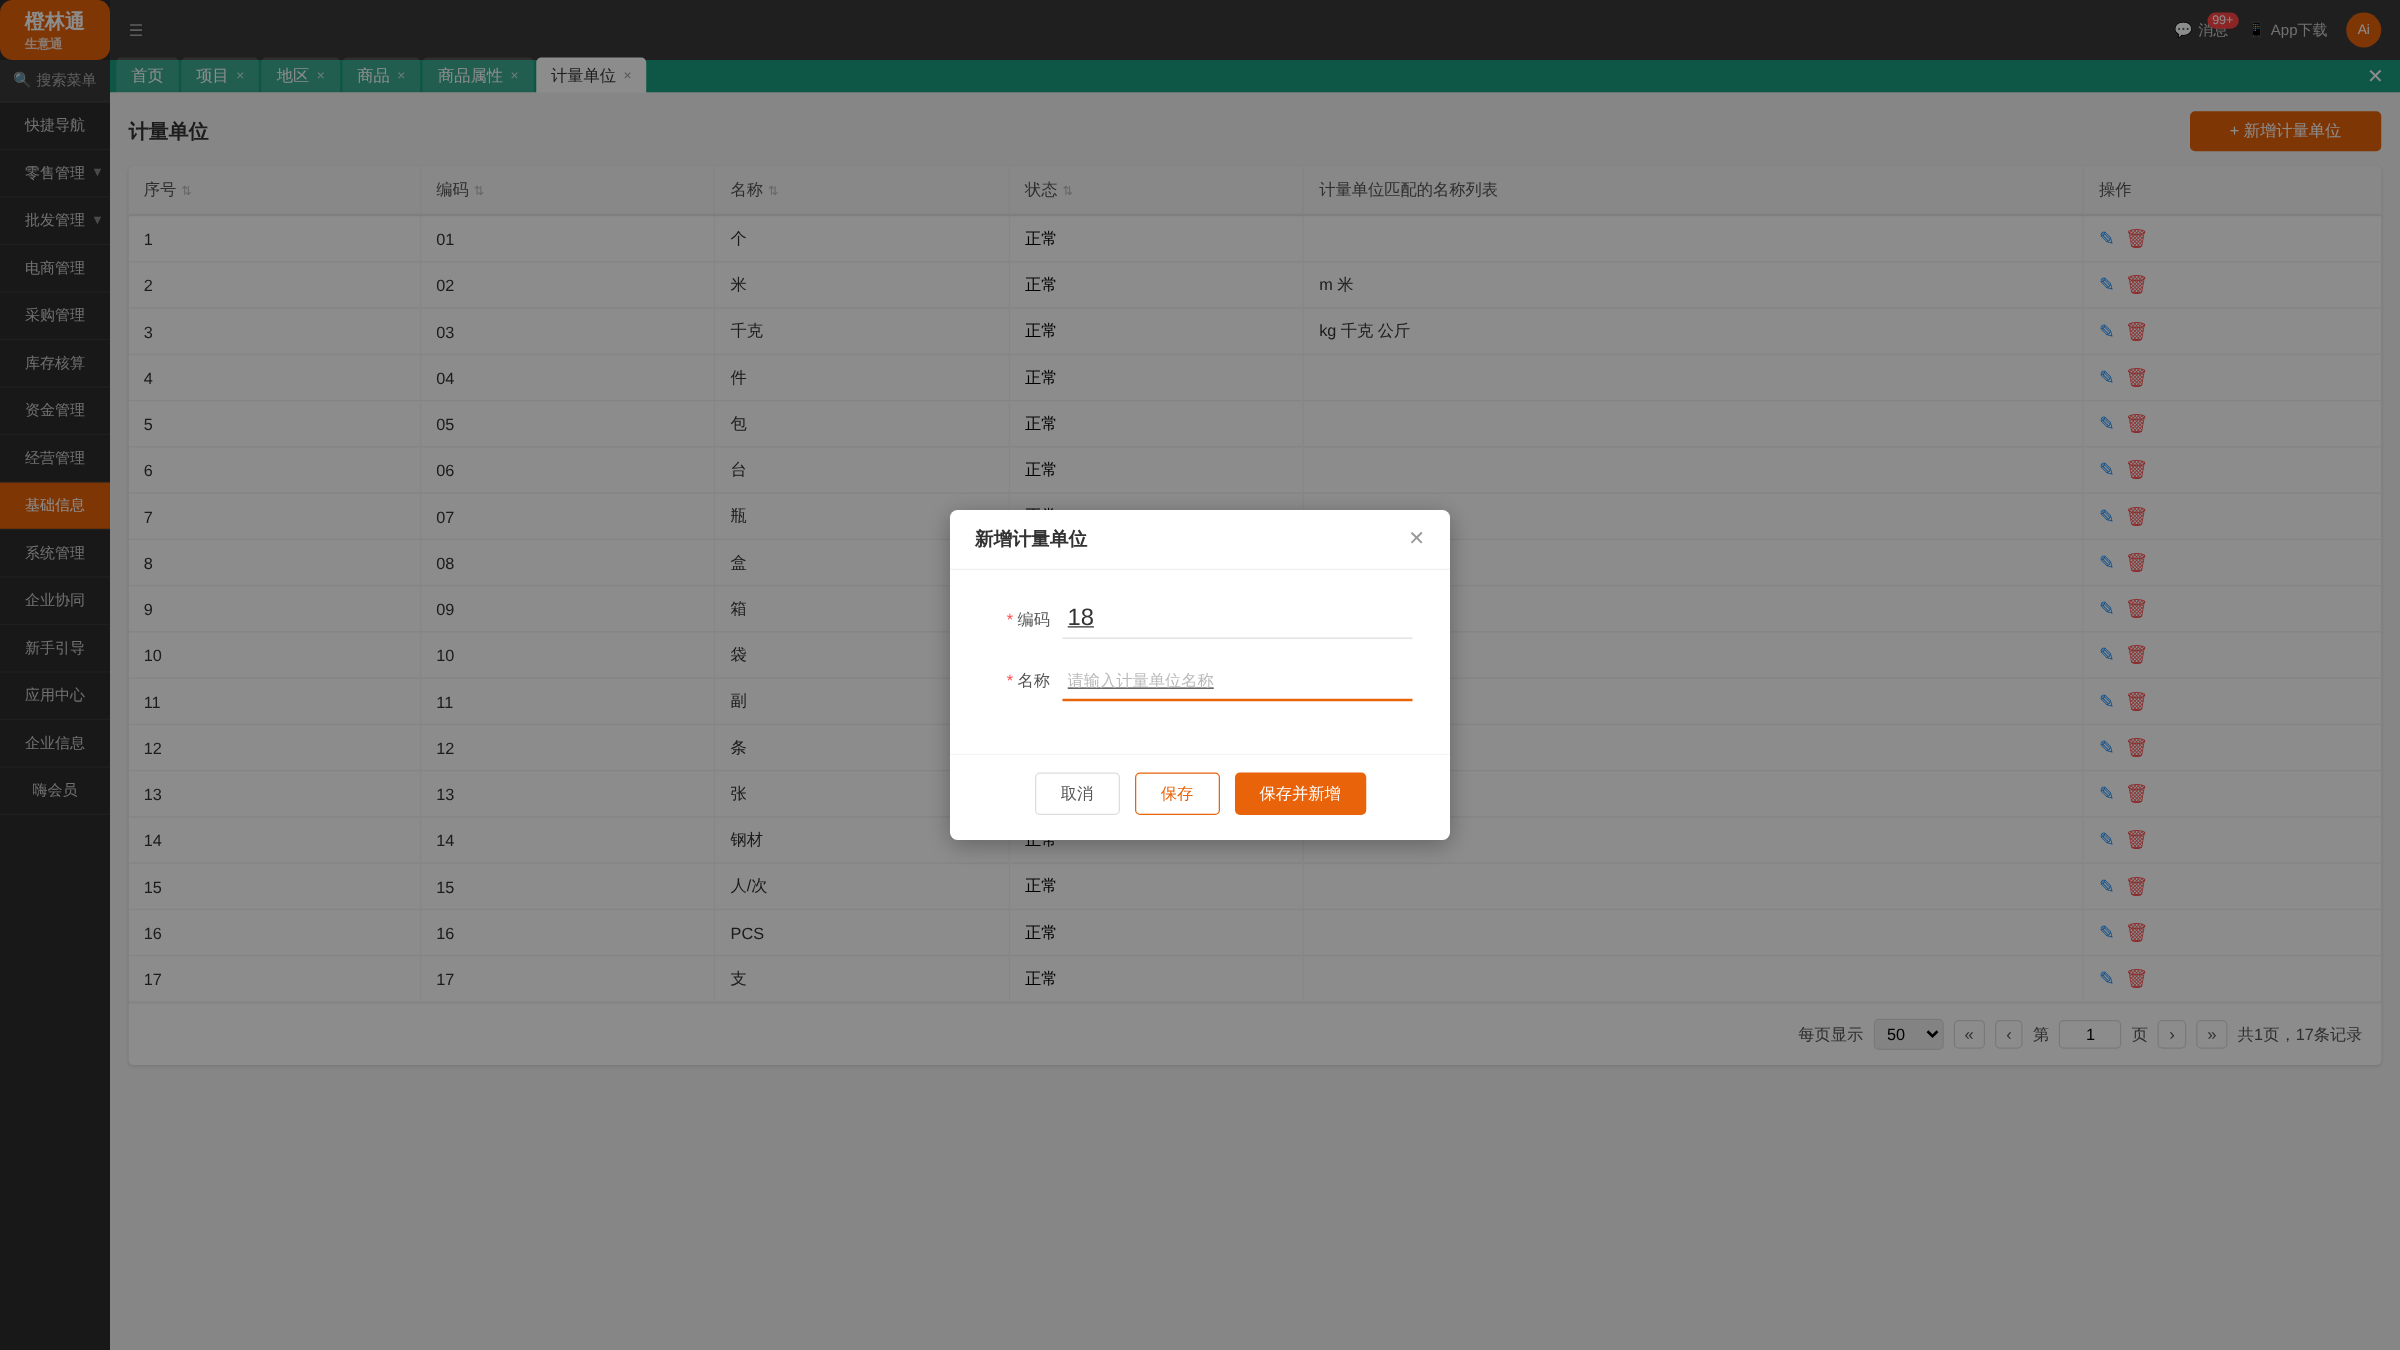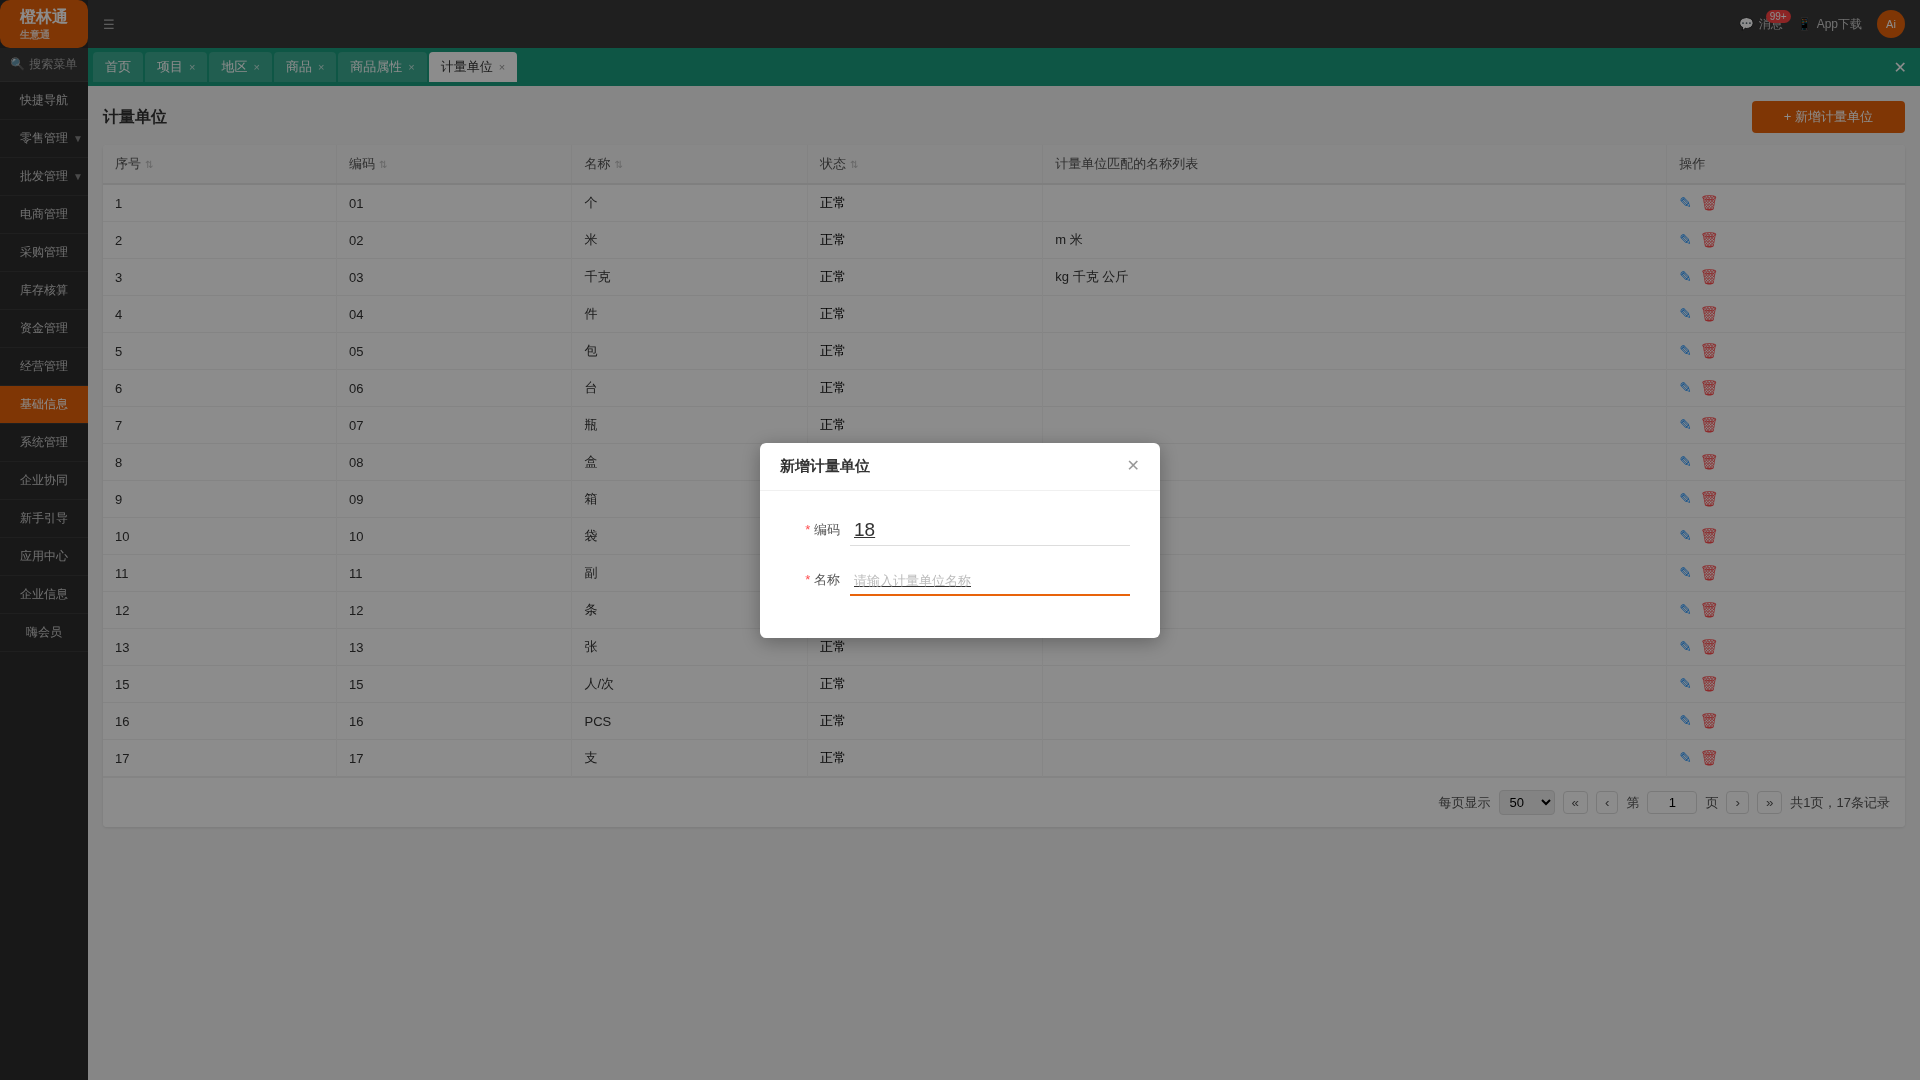--- a/index.html
+++ b/index.html
@@ -118,21 +118,21 @@
       justify-content: center;
       color: white;
       font-size: 11px;
     }
 
     
     .tabs-bar {
       background: #1a9d7f;
       display: flex;
       align-items: center;
-      height: 38px;
+      height: 26px;
       flex-shrink: 0;
       padding: 0 5px;
       gap: 2px;
     }
     .tab {
       display: flex;
       align-items: center;
       padding: 0 12px;
       height: 30px;
       border-radius: 4px 4px 0 0;
@@ -648,20 +648,33 @@
               <td><span class="status-normal">正常</span></td>
               <td></td>
               <td>
     <div class="action-btns">
       <span class="action-icon">✎</span>
       <span class="action-icon delete">🗑</span>
     </div>
               </td>
             </tr>
             <tr>
+              <td>14</td>
+              <td>14</td>
+              <td>钢材</td>
+              <td><span class="status-normal">正常</span></td>
+              <td></td>
+              <td>
+    <div class="action-btns">
+      <span class="action-icon">✎</span>
+      <span class="action-icon delete">🗑</span>
+    </div>
+              </td>
+            </tr>
+            <tr>
               <td>15</td>
               <td>15</td>
               <td>人/次</td>
               <td><span class="status-normal">正常</span></td>
               <td></td>
               <td>
     <div class="action-btns">
       <span class="action-icon">✎</span>
       <span class="action-icon delete">🗑</span>
     </div>
@@ -731,14 +744,19 @@
         </div>
         <input class="form-input" type="text" value="18" style="">
       </div>
       <div class="form-row">
         <div class="form-label required">
           <span>名称</span>
         </div>
         <input class="form-input active-border" type="text" placeholder="请输入计量单位名称" style="">
       </div>
     </div>
+    <div class="modal-footer">
+      <button class="btn-cancel">取消</button>
+      <button class="btn-save">保存</button>
+      <button class="btn-save-new">保存并新增</button>
+    </div>
   </div>
 </div>
 
 </body></html>

